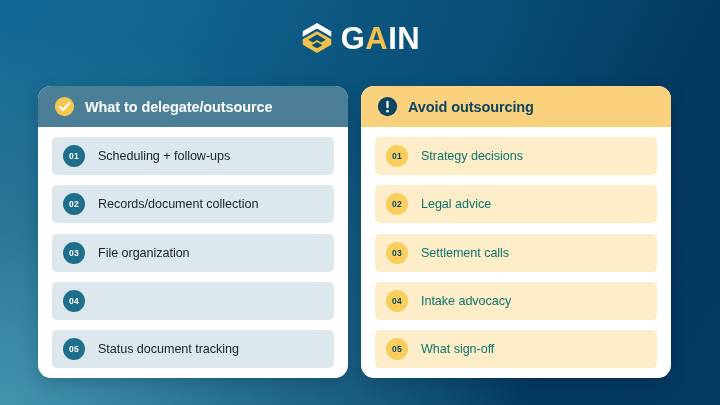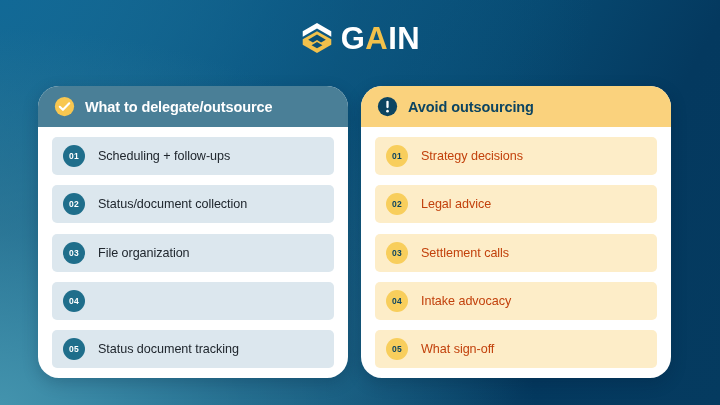--- a/index.html
+++ b/index.html
@@ -56,21 +56,21 @@
   .logo-seg-a  { color: #f2c14b; }
   .logo-seg-in { color: #ffffff; }
 
   
   .card {
     position: absolute;
     top: 86px;
     width: 310px;
     height: 292px;
     background: #ffffff;
-    border-radius: 21px;
+    border-radius: 13px;
     box-shadow: 0 5px 16px rgba(0, 25, 45, 0.22);
     overflow: hidden;
     display: flex;
     flex-direction: column;
   }
   #card-delegate { left: 38px; }
   #card-avoid    { left: 361px; width: 310px; }
 
   .card-header {
     height: 41px;
@@ -135,21 +135,21 @@
   #card-delegate .row-badge { background: #1f6e8b; color: #ffffff; }
   #card-avoid .row-badge    { background: #f8ce5c; color: #0c4461; }
 
   .row-label {
     font-size: 12.6px;
     font-weight: 400;
     letter-spacing: -0.05px;
     white-space: nowrap;
   }
   #card-delegate .row-label { color: #20272e; }
-  #card-avoid .row-label    { color: #c2410c; }
+  #card-avoid .row-label    { color: #0f766e; }
 </style>
 </head>
 <body>
 
 <div id="stage">
 
   <div id="logo-bar">
     <svg id="logo-mark" viewBox="0 0 100 100" aria-hidden="true">
       <path d="M50 6 L92 30 L92 46 L50 22 L8 46 L8 30 Z" fill="#ffffff"></path>
       <path d="M8 54 L50 30 L92 54 L92 70 L50 94 L8 70 Z" fill="#f2c14b"></path>
@@ -173,21 +173,21 @@
     </div>
     <div class="card-body">
 
       <div class="row">
         <span class="row-badge">01</span>
         <span class="row-label">Scheduling + follow-ups</span>
       </div>
 
       <div class="row">
         <span class="row-badge">02</span>
-        <span class="row-label">Status/document collection</span>
+        <span class="row-label">Records/document collection</span>
       </div>
 
       <div class="row">
         <span class="row-badge">03</span>
         <span class="row-label">File organization</span>
       </div>
 
       <div class="row">
         <span class="row-badge">04</span>
       </div>

